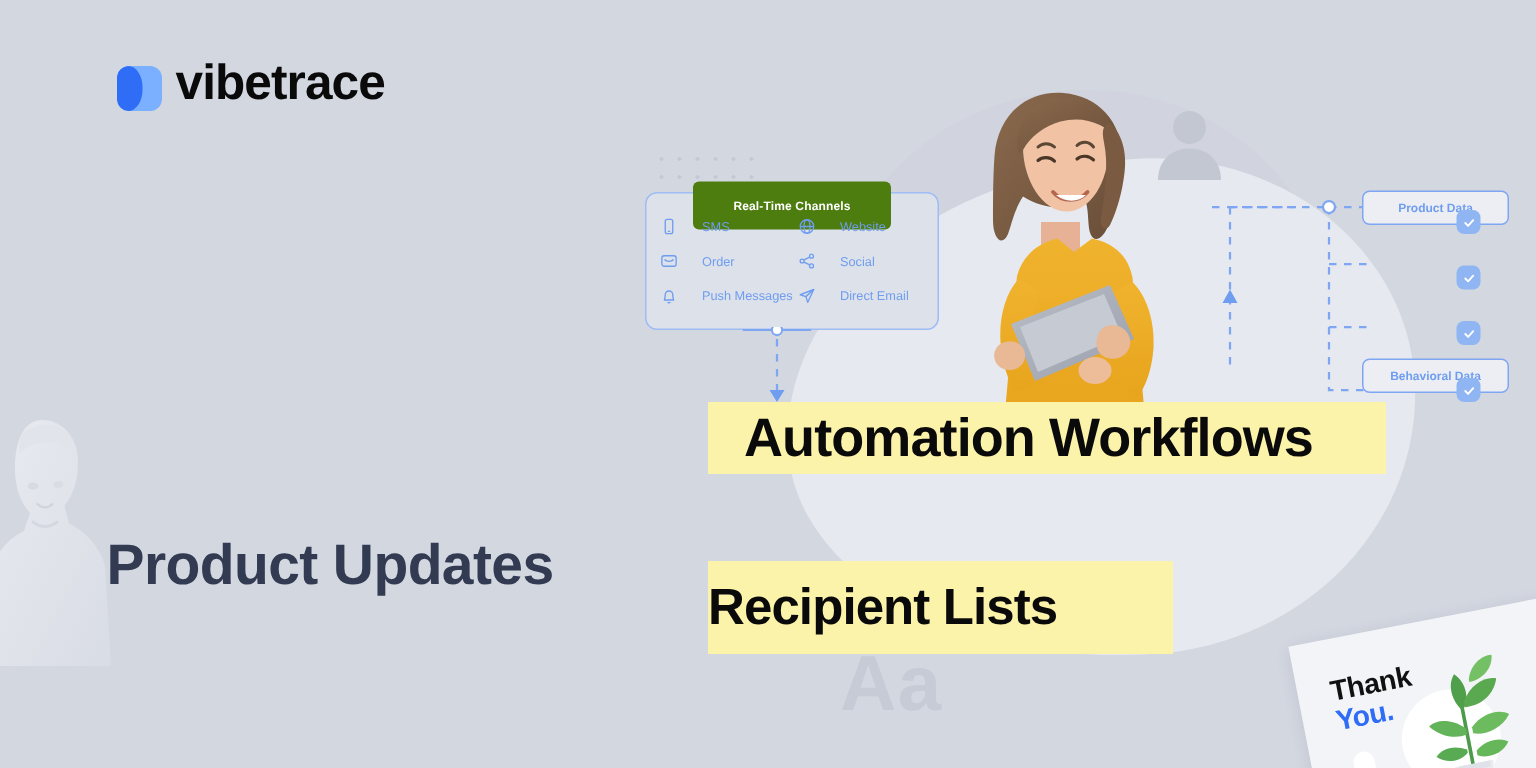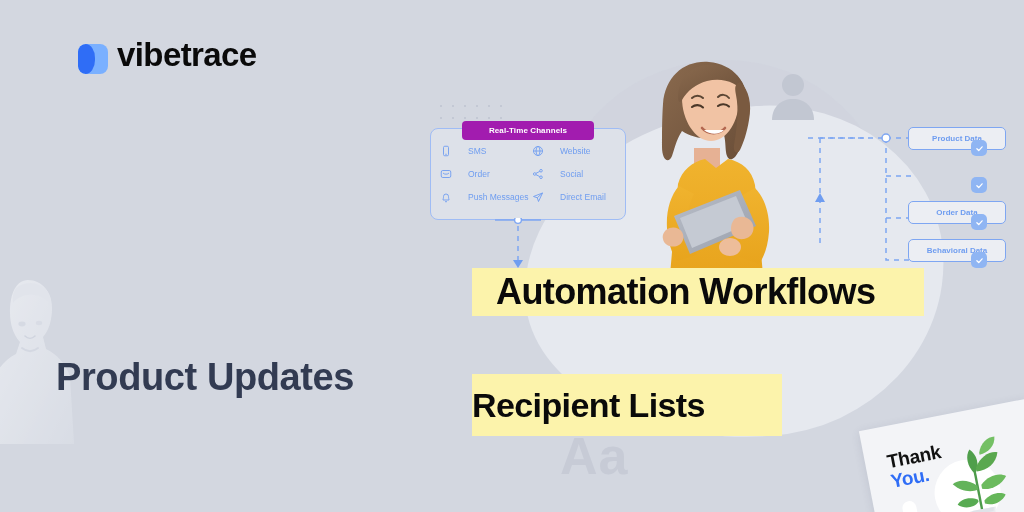--- a/index.html
+++ b/index.html
@@ -45,42 +45,42 @@
     background:#7ab0ff; position:relative; overflow:hidden;
   }
   .logo-mark::before{
     content:""; position:absolute; left:0; top:0; width:17px; height:30px;
     background:#2f6df6; border-radius:8px 60% 60% 8px / 8px 50% 50% 8px;
   }
   .logo-text{ font-size:33px; font-weight:700; color:#0a0a0a; letter-spacing:-.6px; }
 
   
   .headline{
-    position:absolute; left:56px; top:352px;
+    position:absolute; left:71px; top:352px;
     font-size:38px; font-weight:700; color:#323b52;
     line-height:1.33; letter-spacing:-.4px;
   }
 
   
   .banner{
     position:absolute; background:#fcf3ab;
     display:flex; align-items:center;
     font-weight:700; color:#0a0a0a; letter-spacing:-.6px;
   }
   .banner-1{ left:472px; top:268px; width:452px; height:48px; padding-left:24px; font-size:36px; }
   .banner-2{ left:472px; top:374px; width:310px; height:62px; font-size:34px; }
 
   
   .channels-card{
     position:absolute; left:430px; top:128px; width:196px; height:92px;
     background:#dde1e9; border:1px solid #9fbcf5; border-radius:8px;
   }
   .channels-badge{
-    position:absolute; left:462px; top:121px; width:132px; height:19px;
-    background:#a21caf; border-radius:4px;
+    position:absolute; left:462px; top:121px; width:132px; height:32px;
+    background:#4d7c0f; border-radius:4px;
     display:flex; align-items:center; justify-content:center;
     color:#fff; font-size:8px; font-weight:700; letter-spacing:.1px;
   }
   .channels-grid{
     position:absolute; left:440px; top:145px; width:180px;
     display:grid; grid-template-columns:92px 88px; row-gap:11px;
   }
   .chan{ display:flex; align-items:center; gap:16px; color:#6f9df0; font-size:8.5px; }
   .chan svg{ width:12px; height:12px; flex:none; }
 
@@ -291,23 +291,20 @@
         <path d="M5 12.5l5 5 9-10"></path>
       </svg>
   </div>
 
   <div class="data-check" style="left:971px; top:177px;">
     <svg viewBox="0 0 24 24" fill="none" stroke="#fff" stroke-width="3.4" stroke-linecap="round" stroke-linejoin="round">
         <path d="M5 12.5l5 5 9-10"></path>
       </svg>
   </div>
 
-  <div class="data-card" style="left:896px; top:201px;">
-    <span>Order Data</span>
-  </div>
   <div class="data-check" style="left:971px; top:214px;">
     <svg viewBox="0 0 24 24" fill="none" stroke="#fff" stroke-width="3.4" stroke-linecap="round" stroke-linejoin="round">
         <path d="M5 12.5l5 5 9-10"></path>
       </svg>
   </div>
 
   <div class="data-card" style="left:896px; top:239px;">
     <span>Behavioral Data</span>
   </div>
   <div class="data-check" style="left:971px; top:252px;">

